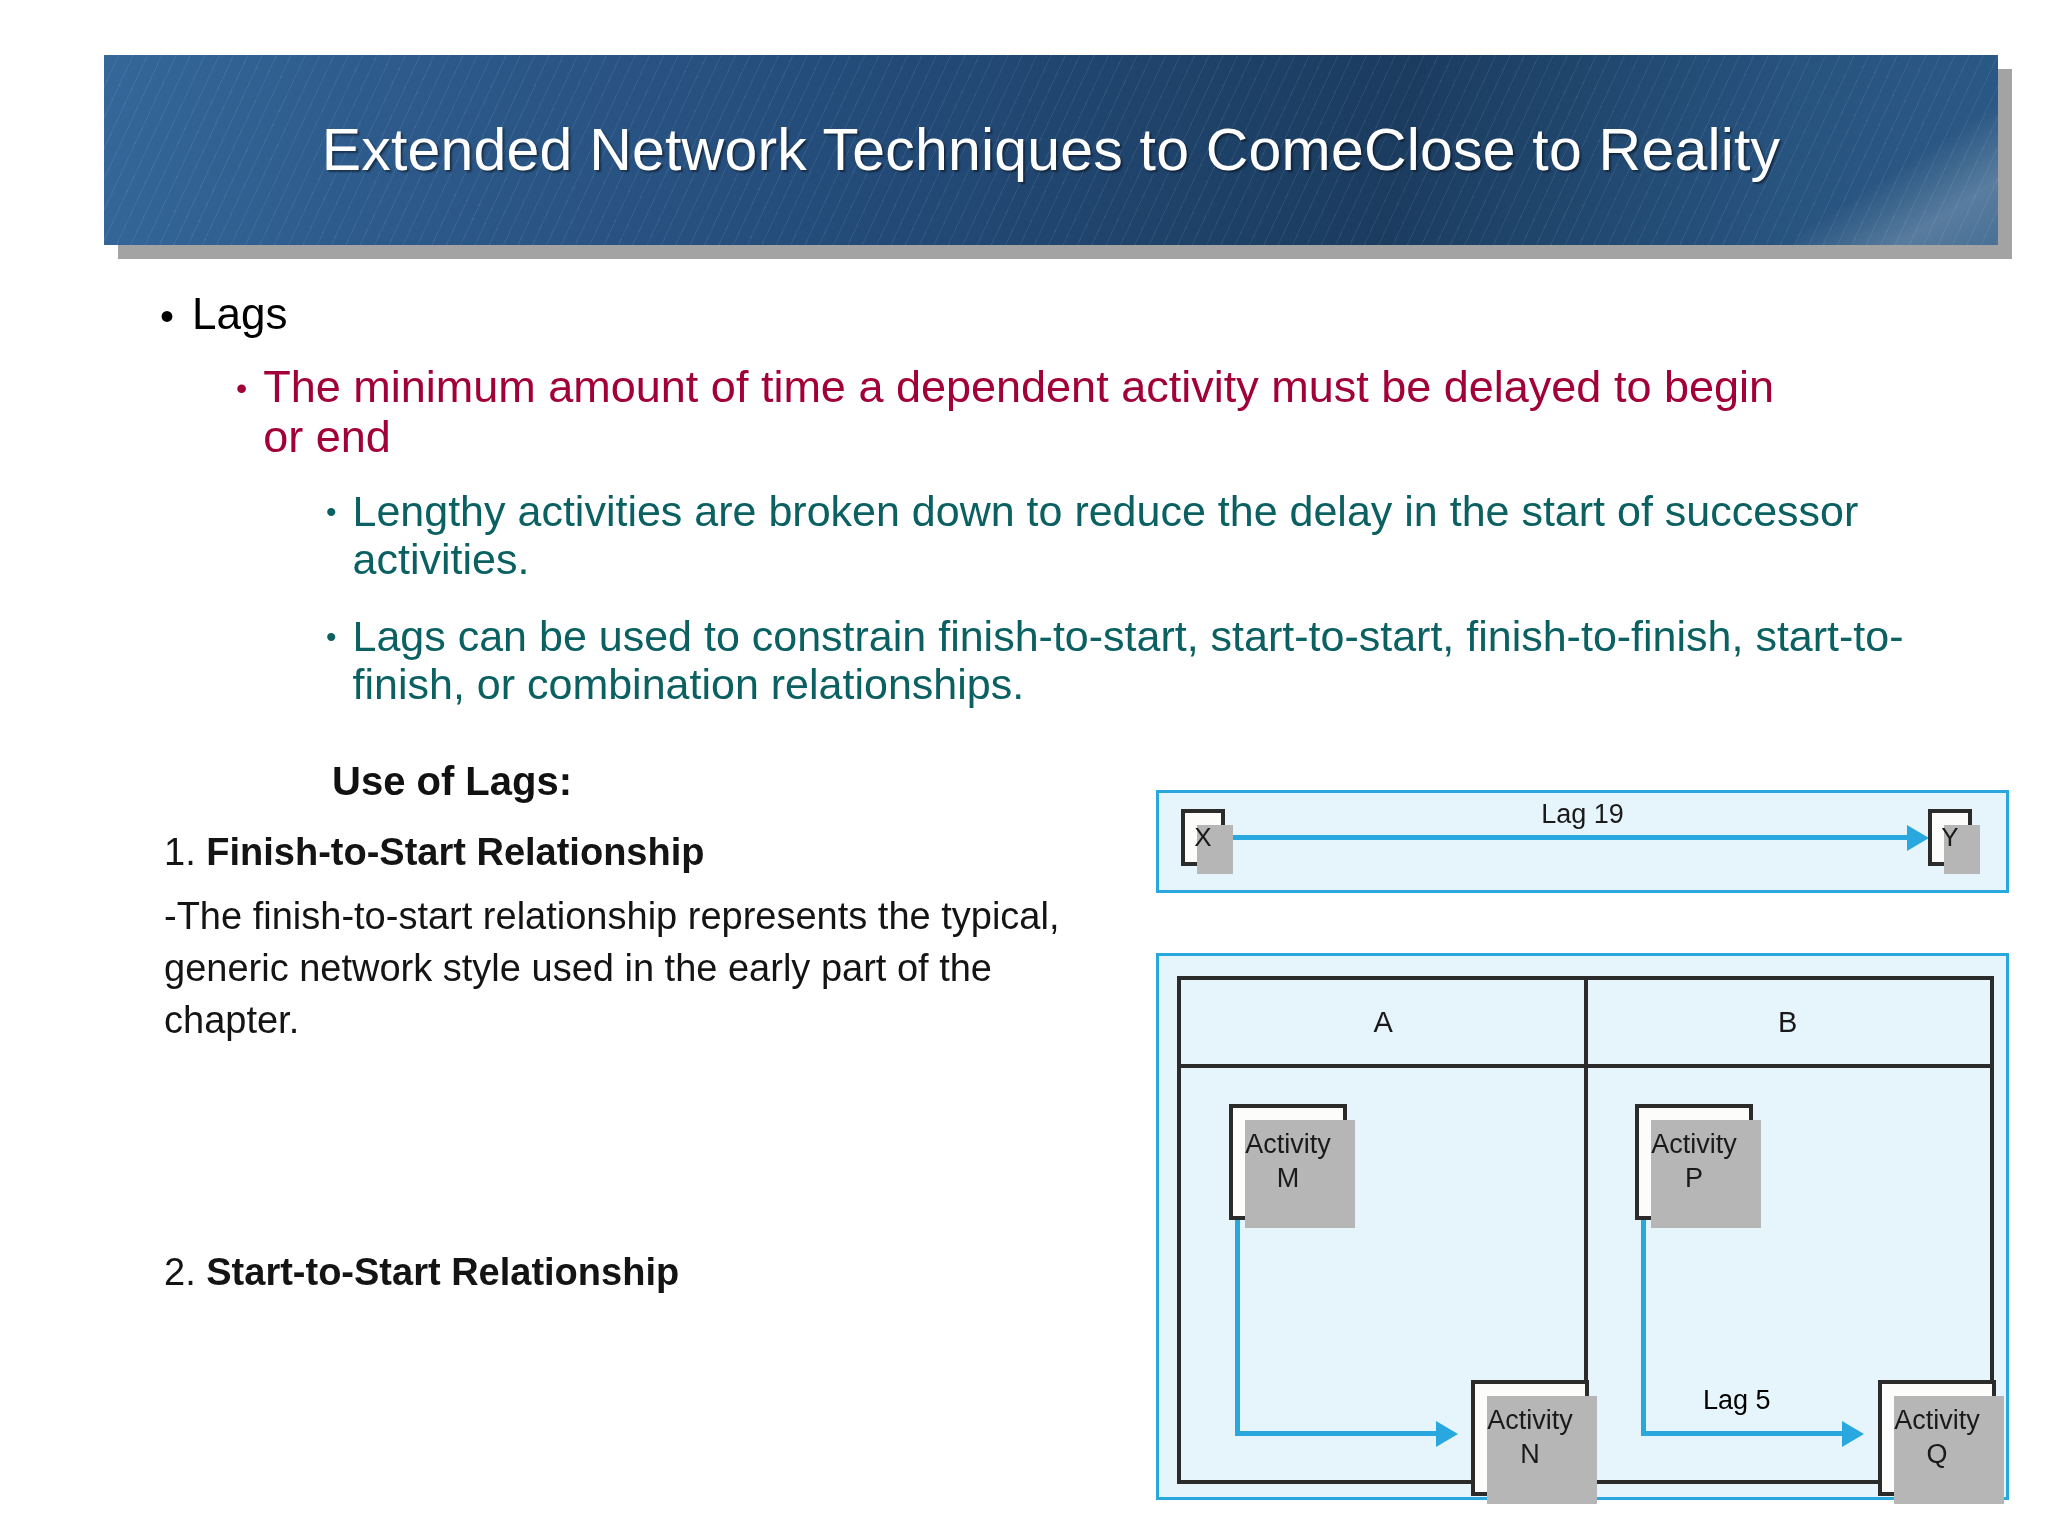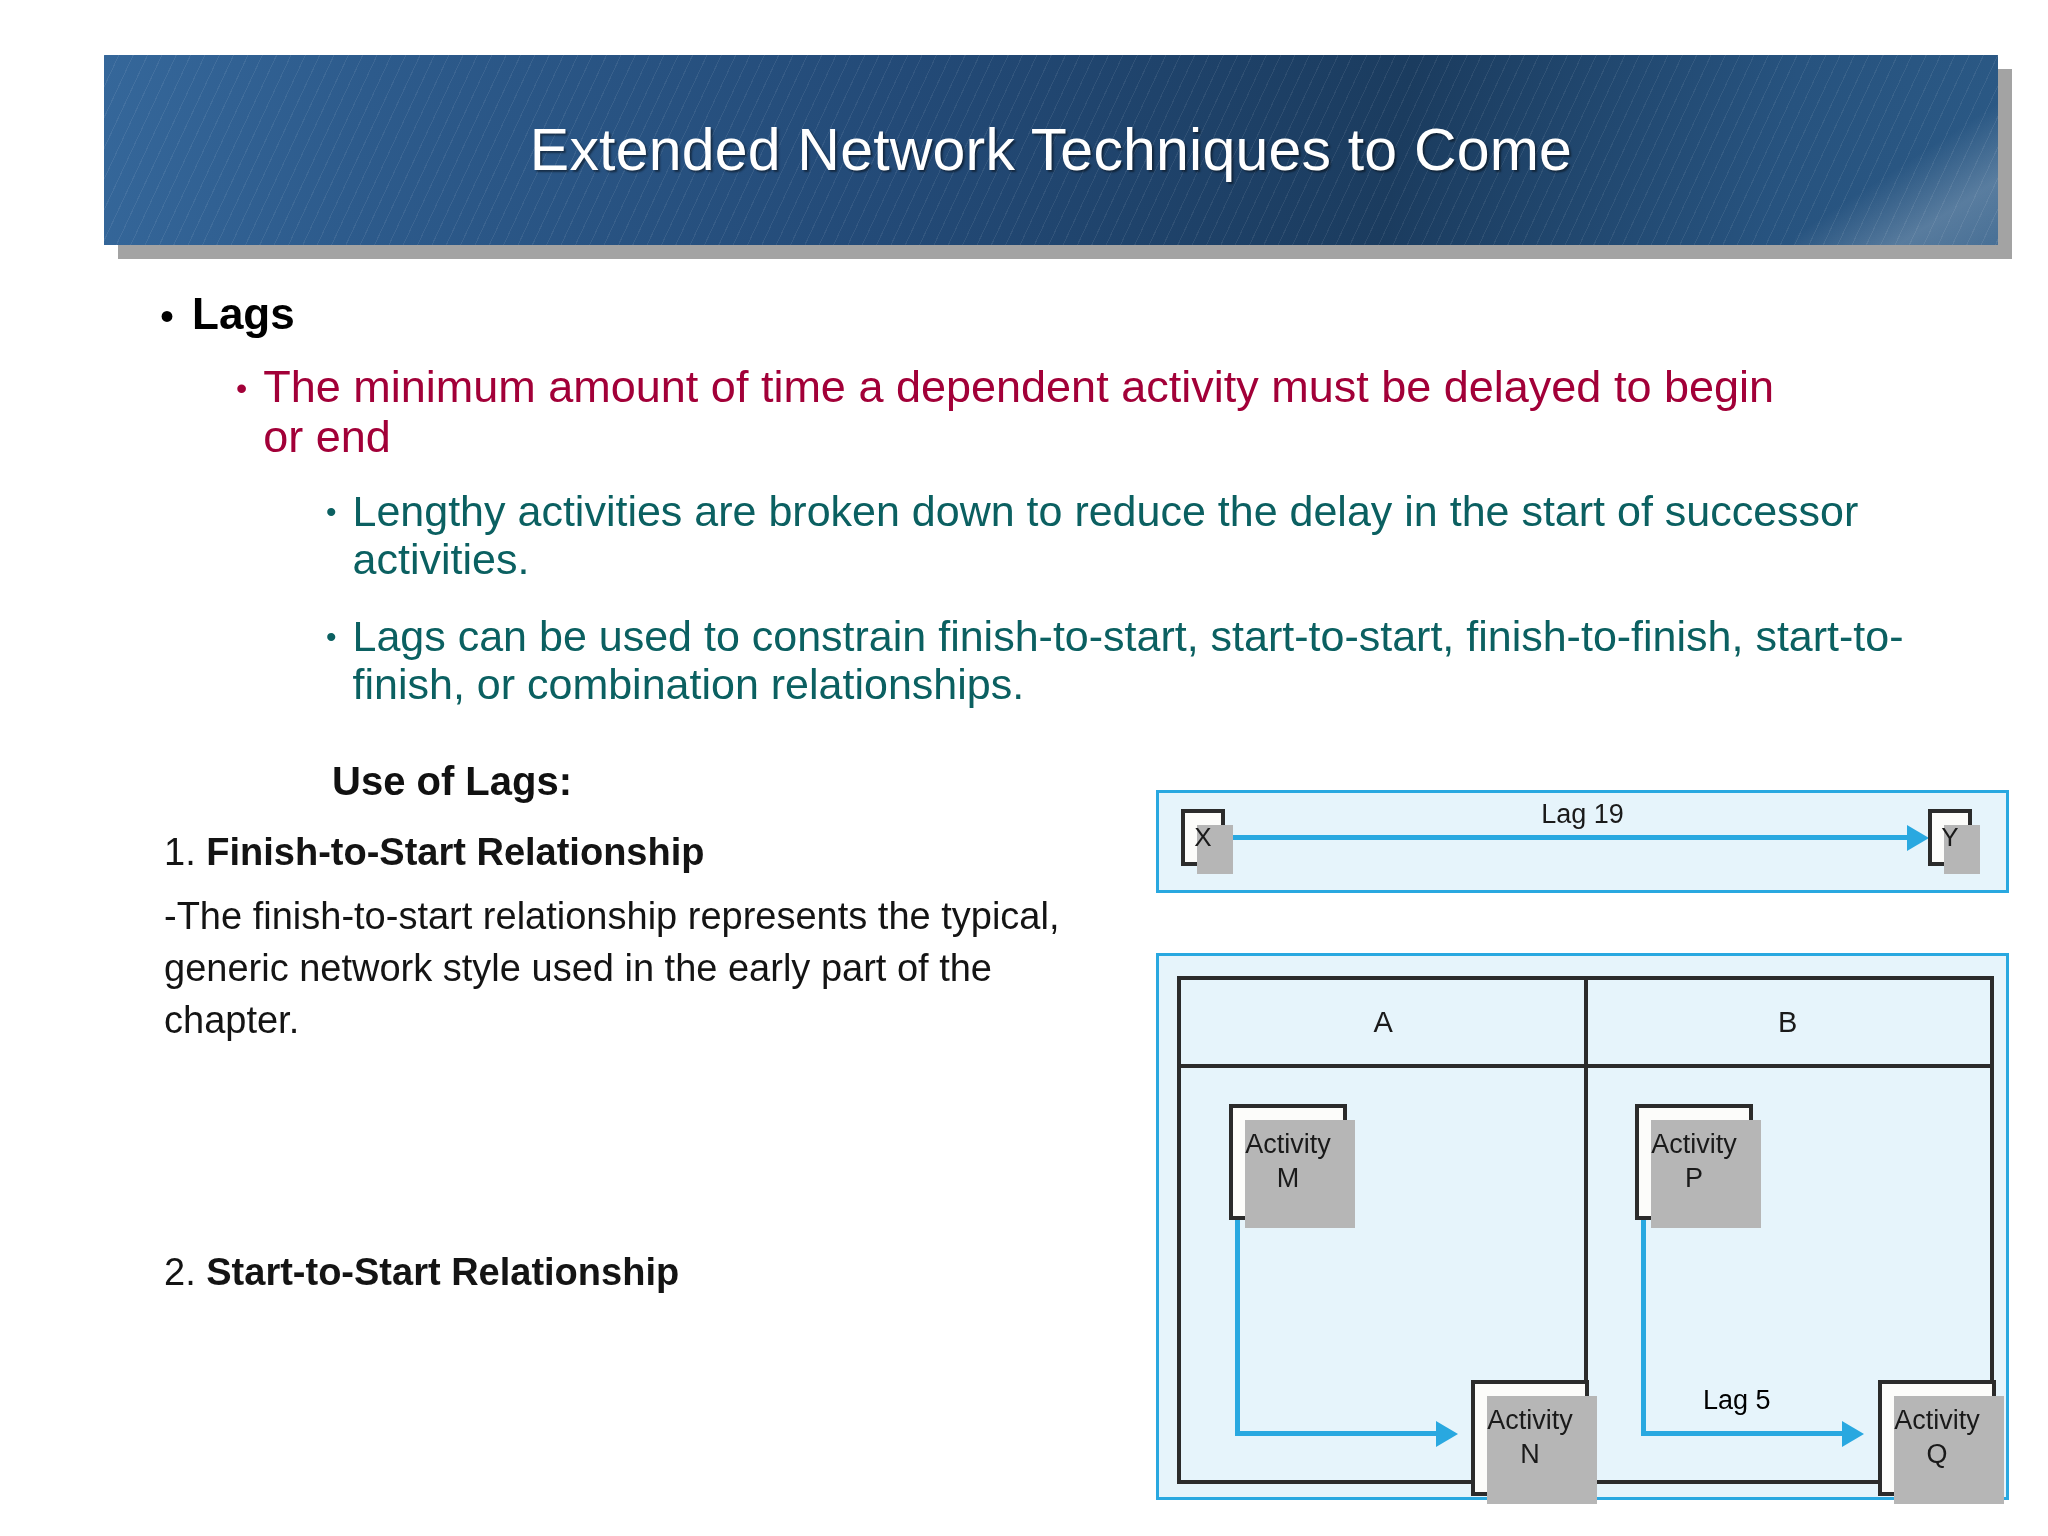--- a/index.html
+++ b/index.html
@@ -93,21 +93,21 @@
     width: 1000px;
   }
   #bullet-lags .bullet-dot {
     font-size: 40px;
     color: #000;
     margin-right: 18px;
     margin-top: 6px;
   }
   #bullet-lags .bullet-text {
     font-size: 44px;
-    font-weight: bold;
+    font-weight: normal;
     color: #000;
     line-height: 1.1;
   }
 
   #bullet-minimum {
     left: 236px;
     top: 362px;
     width: 1560px;
   }
   #bullet-minimum .bullet-dot {
@@ -312,20 +312,21 @@
 </head>
 <body>
 
 <div id="title-banner">
   <div id="title-banner-shadow"></div>
   <div id="title-banner-fill">
     <div id="title-banner-accent"></div>
   </div>
   <div id="title-text">
     <span>Extended Network Techniques to Come</span>
+    <span>Close to Reality</span>
   </div>
 </div>
 
 <div class="bullet-row" id="bullet-lags">
   <span class="bullet-dot">•</span>
   <span class="bullet-text">Lags</span>
 </div>
 
 <div class="bullet-row" id="bullet-minimum">
   <span class="bullet-dot">•</span>

